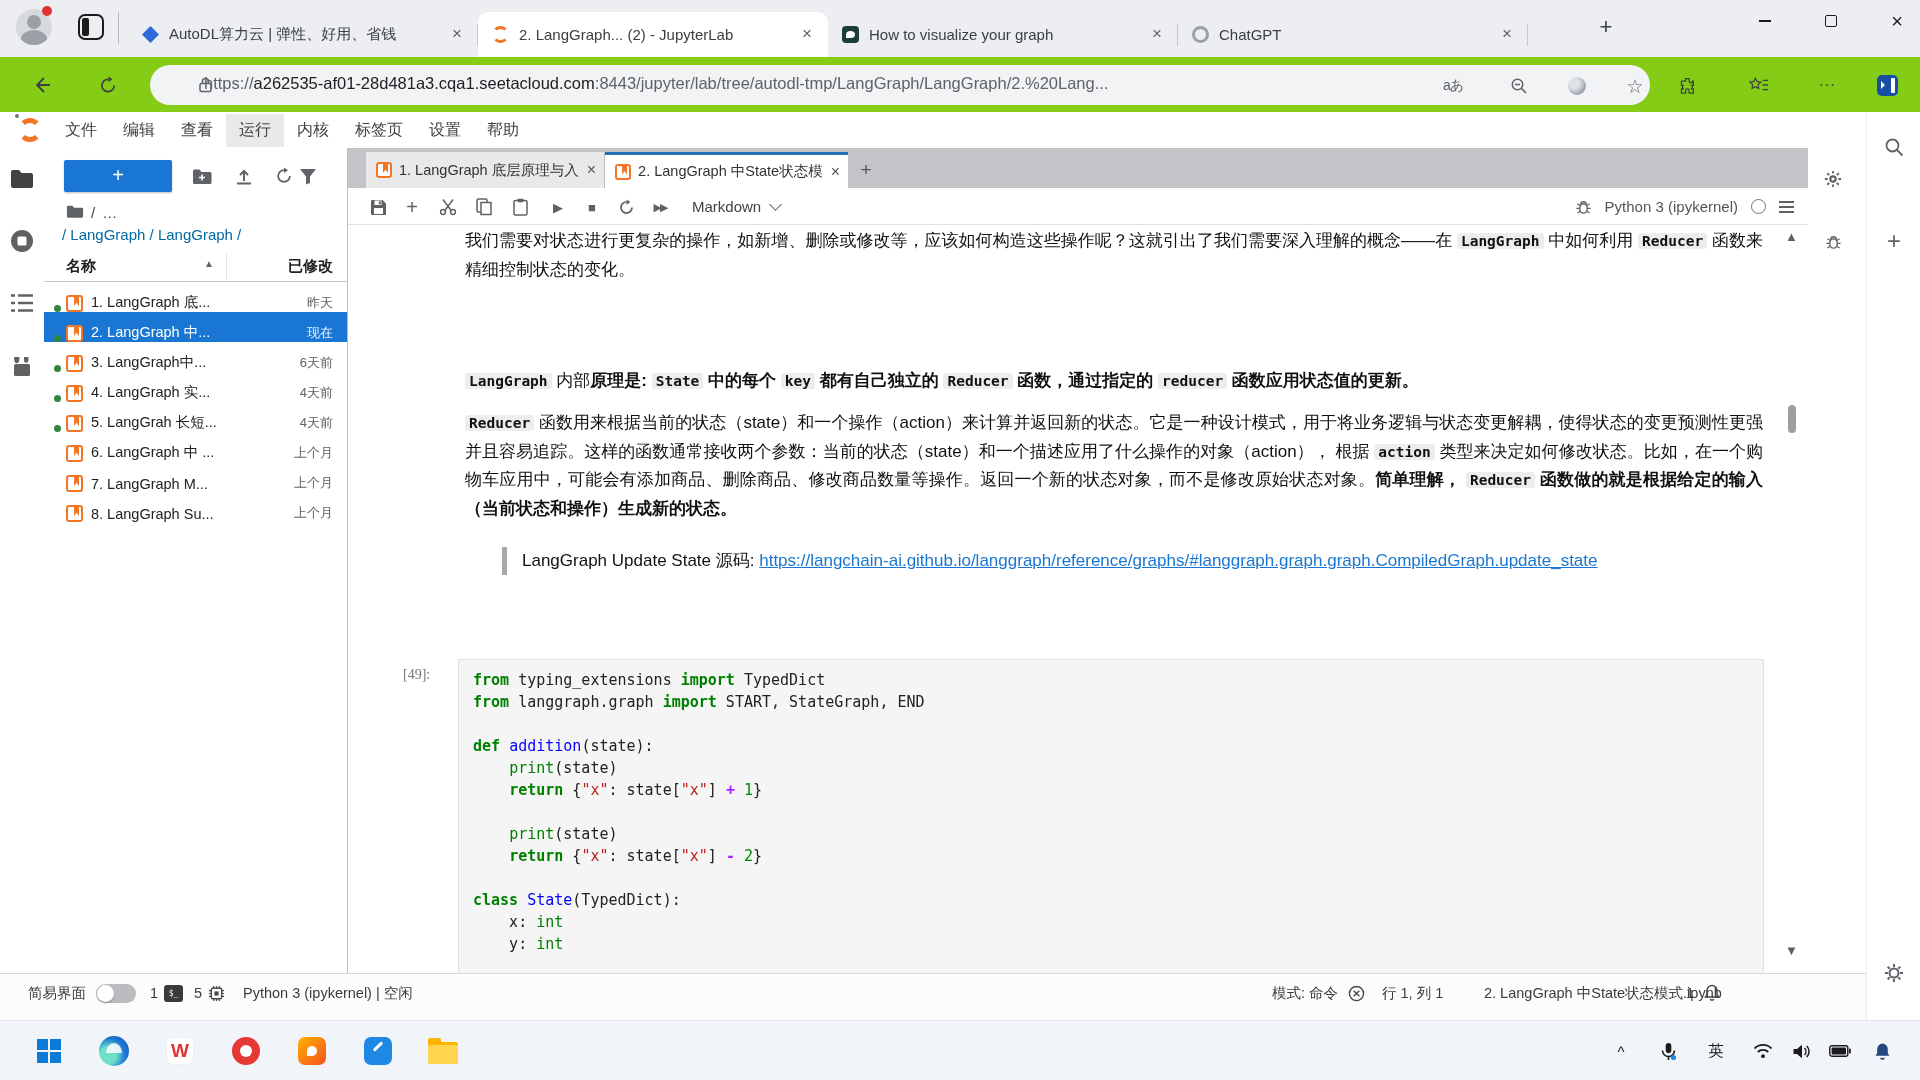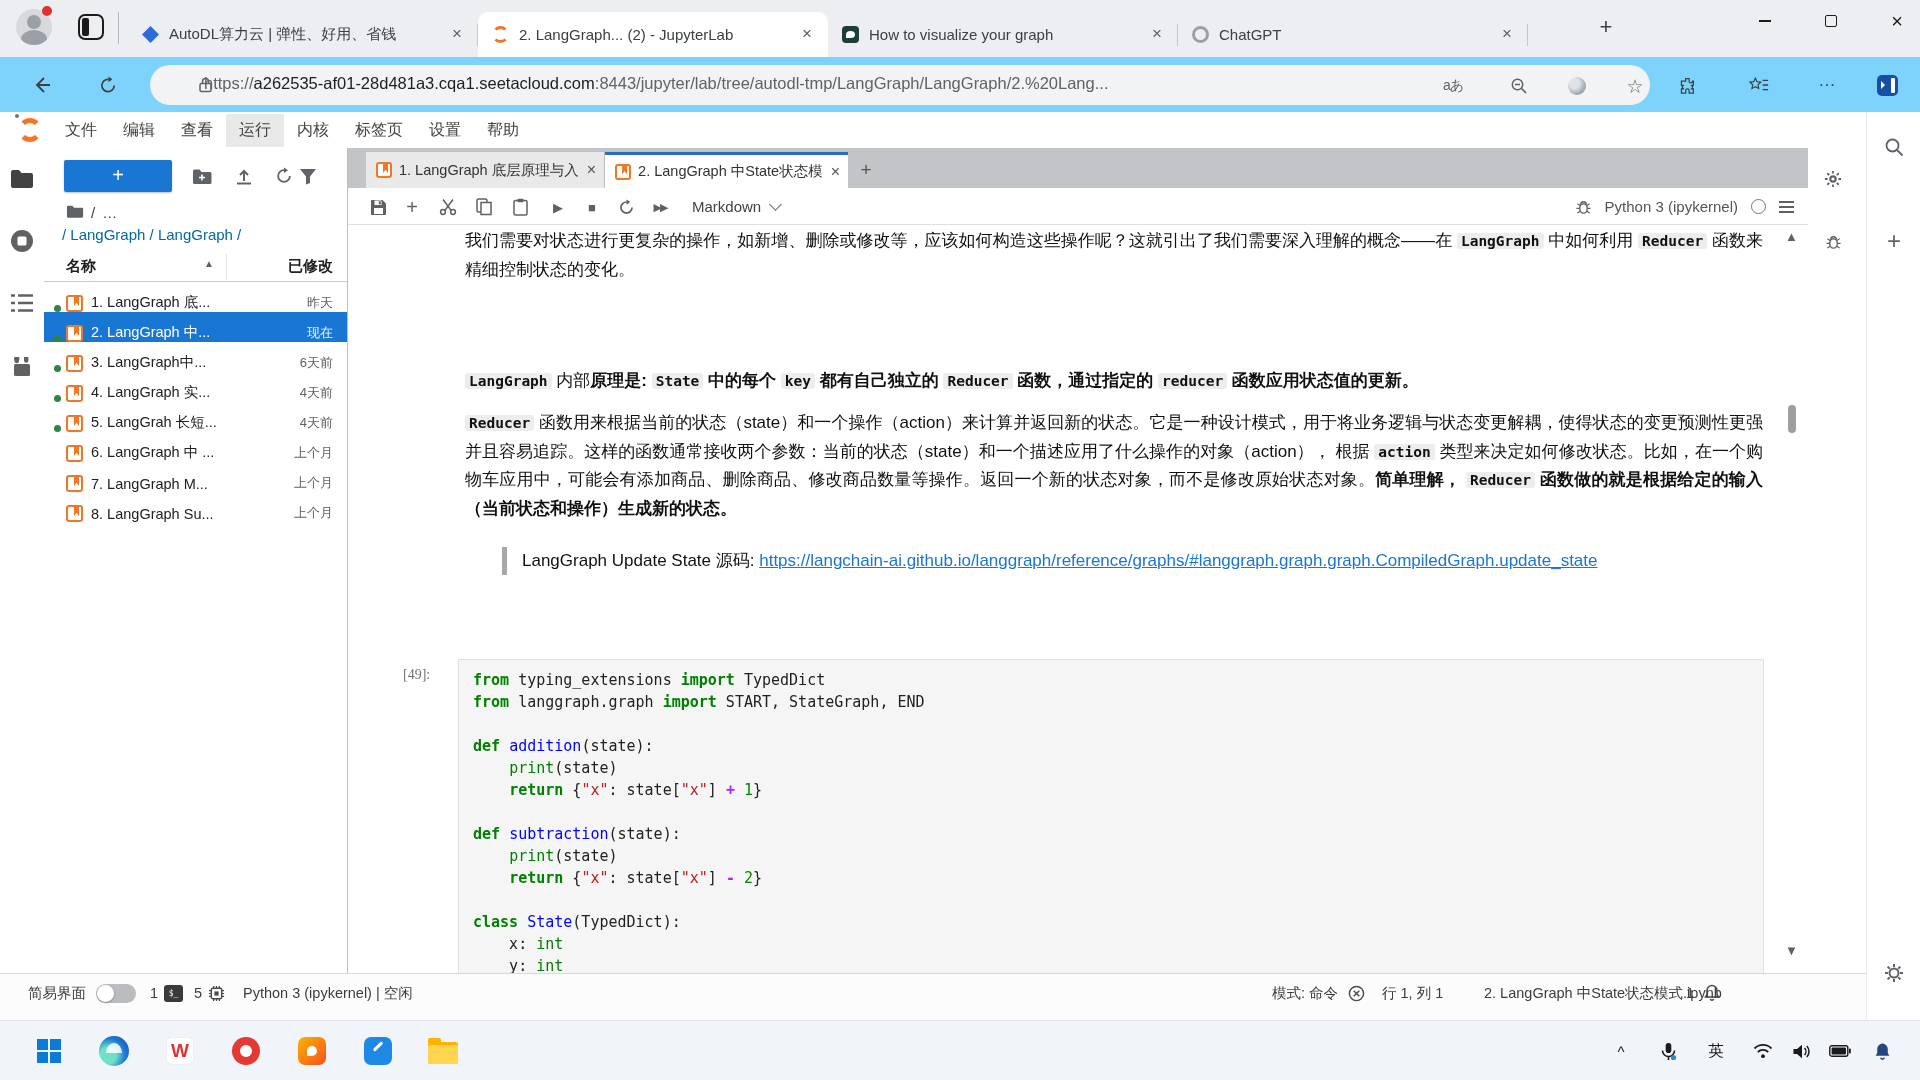--- a/index.html
+++ b/index.html
@@ -29,21 +29,21 @@
   .langchain-icon{background:#1d3d39;border-radius:4px;}
   .langchain-icon::before{content:'';position:absolute;left:4px;top:5px;width:9px;height:7px;border-radius:50% 50% 50% 0;background:#fff;}
   .chatgpt-icon{border-radius:50%;border:3.4px solid #9aa0a6;box-sizing:border-box;}
   .newtab{position:absolute;left:1592px;top:14px;width:28px;height:28px;font-size:22px;color:#3c4043;text-align:center;line-height:26px;border-radius:6px;}
   .winctl{position:absolute;top:0;height:42px;width:46px;display:flex;align-items:center;justify-content:center;color:#1b1b1b;}
   .wmin{left:1742px;} .wmin::before{content:'';width:12px;height:1.6px;background:#1b1b1b;}
   .wmax{left:1808px;} .wmax::before{content:'';width:10px;height:10px;border:1.4px solid #1b1b1b;border-radius:2px;}
   .wclose{left:1874px;font-size:20px;font-weight:300;}
 
   
-  .urlrow{position:absolute;left:0;top:57px;width:1920px;height:55px;background:#7dd3fc;}
+  .urlrow{position:absolute;left:0;top:57px;width:1920px;height:55px;background:#84cc16;}
   .navbtn{position:absolute;top:12px;width:32px;height:32px;color:#3c4043;display:flex;align-items:center;justify-content:center;}
   .urlpill{position:absolute;left:150px;top:8px;width:1500px;height:40px;background:#f1f3f4;border-radius:20px;}
   .urltext{position:absolute;left:54px;top:9px;font-size:16.5px;white-space:nowrap;overflow:hidden;width:1230px;}
   .seg-uh{color:#202124;} .seg-ug{color:#5f6368;}
   .pill-ic{position:absolute;top:8px;width:26px;height:26px;display:flex;align-items:center;justify-content:center;color:#5f6368;margin-left:22px;}
   .translate-txt{font-size:14px;color:#5f6368;letter-spacing:-1px;}
   .star-glyph{font-size:19px;color:#5f6368;}
   .swirl{width:18px;height:18px;border-radius:50%;background:radial-gradient(circle at 35% 35%,#dfe3e8 30%,#9aa4b0 70%);}
   .chromebtn{position:absolute;top:13px;width:30px;height:30px;display:flex;align-items:center;justify-content:center;color:#3c4043;font-size:17px;}
   .copilot-ic{width:21px;height:21px;border-radius:5px;background:#174ea6;position:relative;}
@@ -462,21 +462,20 @@
     <div class="mdblk quoteblk" style="top:322px;left:154px;width:1250px;"><span class="seg-t">LangGraph Update State 源码: </span><a class="seg-l">https://langchain-ai.github.io/langgraph/reference/graphs/#langgraph.graph.graph.CompiledGraph.update_state</a></div>
     <div class="cprompt">[49]:</div>
     <div class="codecell" id="codecell">
         <div class="cl"><span class="tk-k">from</span><span class="tk-p"> typing_extensions </span><span class="tk-k">import</span><span class="tk-p"> TypedDict</span></div>
         <div class="cl"><span class="tk-k">from</span><span class="tk-p"> langgraph.graph </span><span class="tk-k">import</span><span class="tk-p"> START, StateGraph, END</span></div>
         <div class="cl">&nbsp;</div>
         <div class="cl"><span class="tk-k">def</span><span class="tk-p"> </span><span class="tk-f">addition</span><span class="tk-p">(state):</span></div>
         <div class="cl"><span class="tk-p">    </span><span class="tk-g">print</span><span class="tk-p">(state)</span></div>
         <div class="cl"><span class="tk-p">    </span><span class="tk-k">return</span><span class="tk-p"> {</span><span class="tk-s">"x"</span><span class="tk-p">: state[</span><span class="tk-s">"x"</span><span class="tk-p">] </span><span class="tk-o">+</span><span class="tk-p"> </span><span class="tk-n">1</span><span class="tk-p">}</span></div>
         <div class="cl">&nbsp;</div>
-        <div class="cl"><span class="tk-k">def</span><span class="tk-p"> </span><span class="tk-f">subtraction</span><span class="tk-p">(state):</span></div>
         <div class="cl"><span class="tk-p">    </span><span class="tk-g">print</span><span class="tk-p">(state)</span></div>
         <div class="cl"><span class="tk-p">    </span><span class="tk-k">return</span><span class="tk-p"> {</span><span class="tk-s">"x"</span><span class="tk-p">: state[</span><span class="tk-s">"x"</span><span class="tk-p">] </span><span class="tk-o">-</span><span class="tk-p"> </span><span class="tk-n">2</span><span class="tk-p">}</span></div>
         <div class="cl">&nbsp;</div>
         <div class="cl"><span class="tk-k">class</span><span class="tk-p"> </span><span class="tk-f">State</span><span class="tk-p">(TypedDict):</span></div>
         <div class="cl"><span class="tk-p">    x: </span><span class="tk-g">int</span></div>
         <div class="cl"><span class="tk-p">    y: </span><span class="tk-g">int</span></div>
       </div>
     <div class="sb-up">▲</div>
     <div class="sb-dn">▼</div>
     <div class="sb-thumb"></div>

